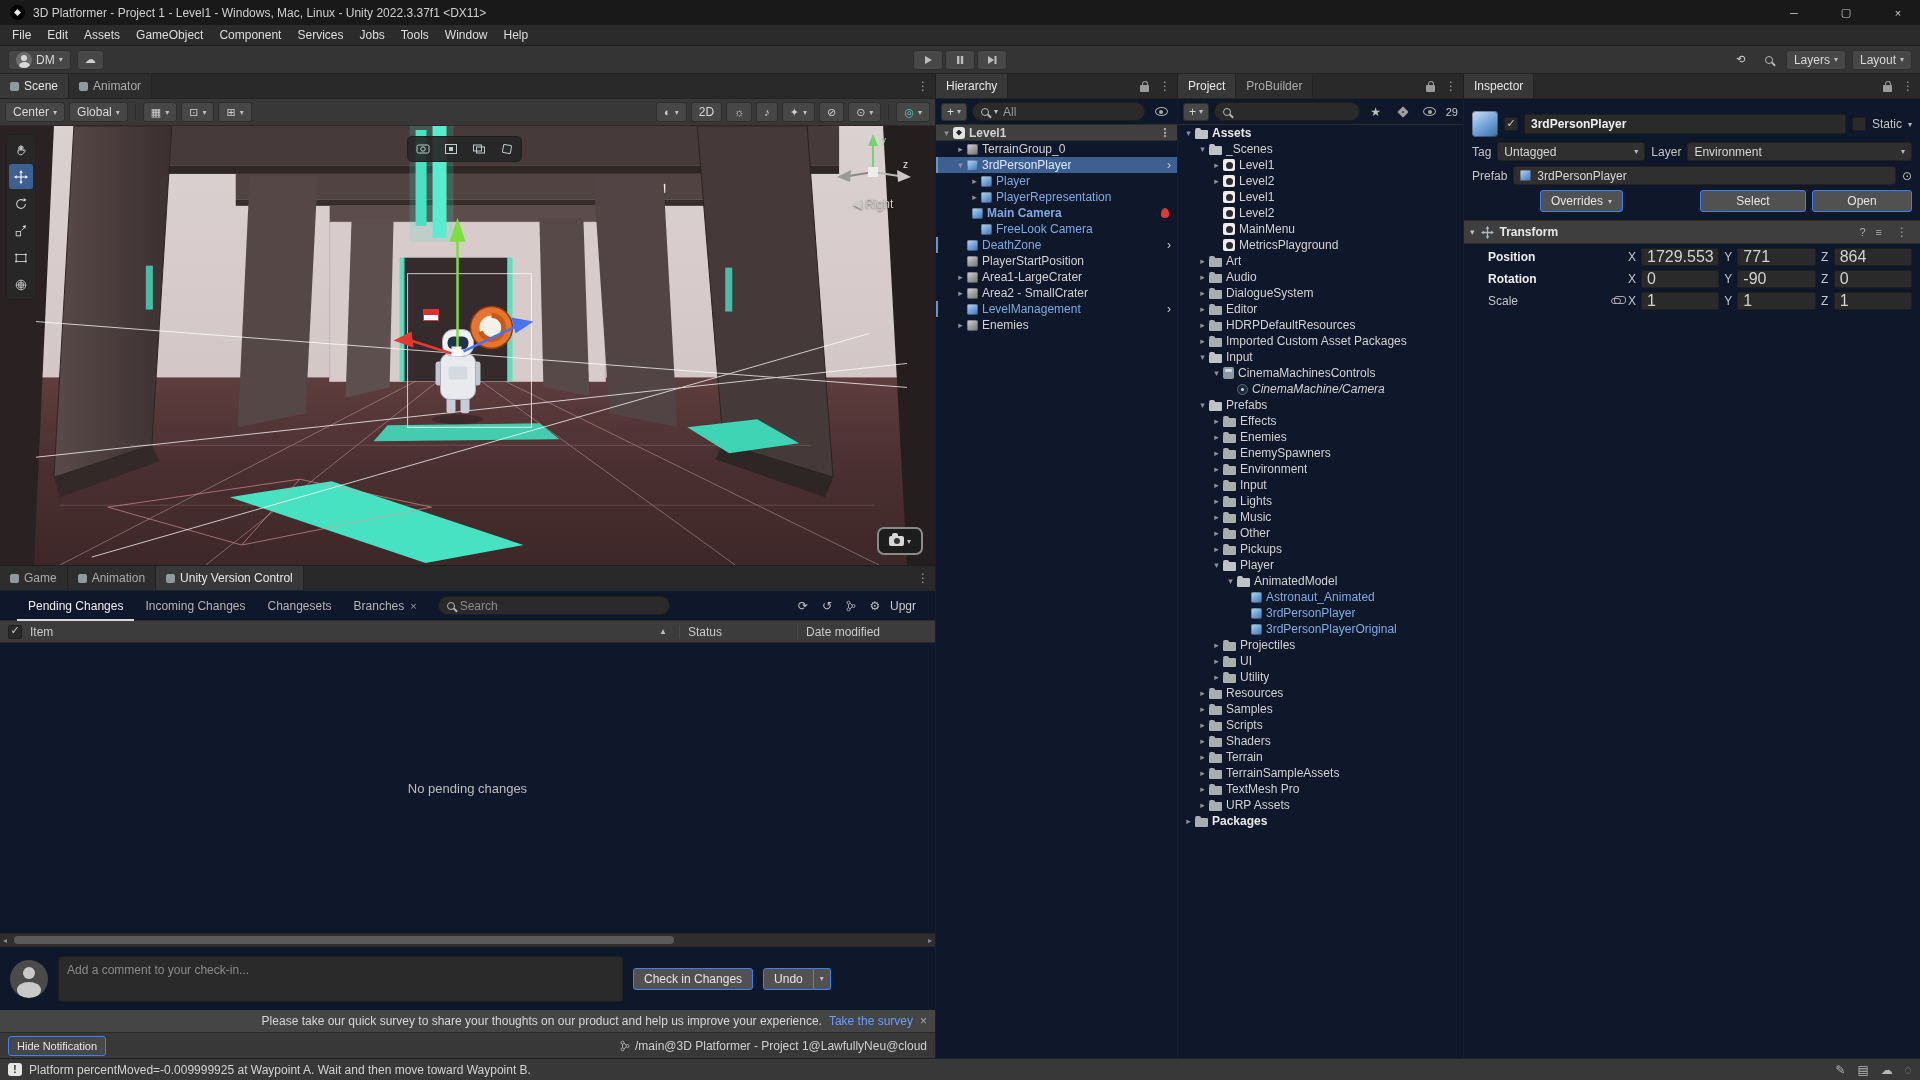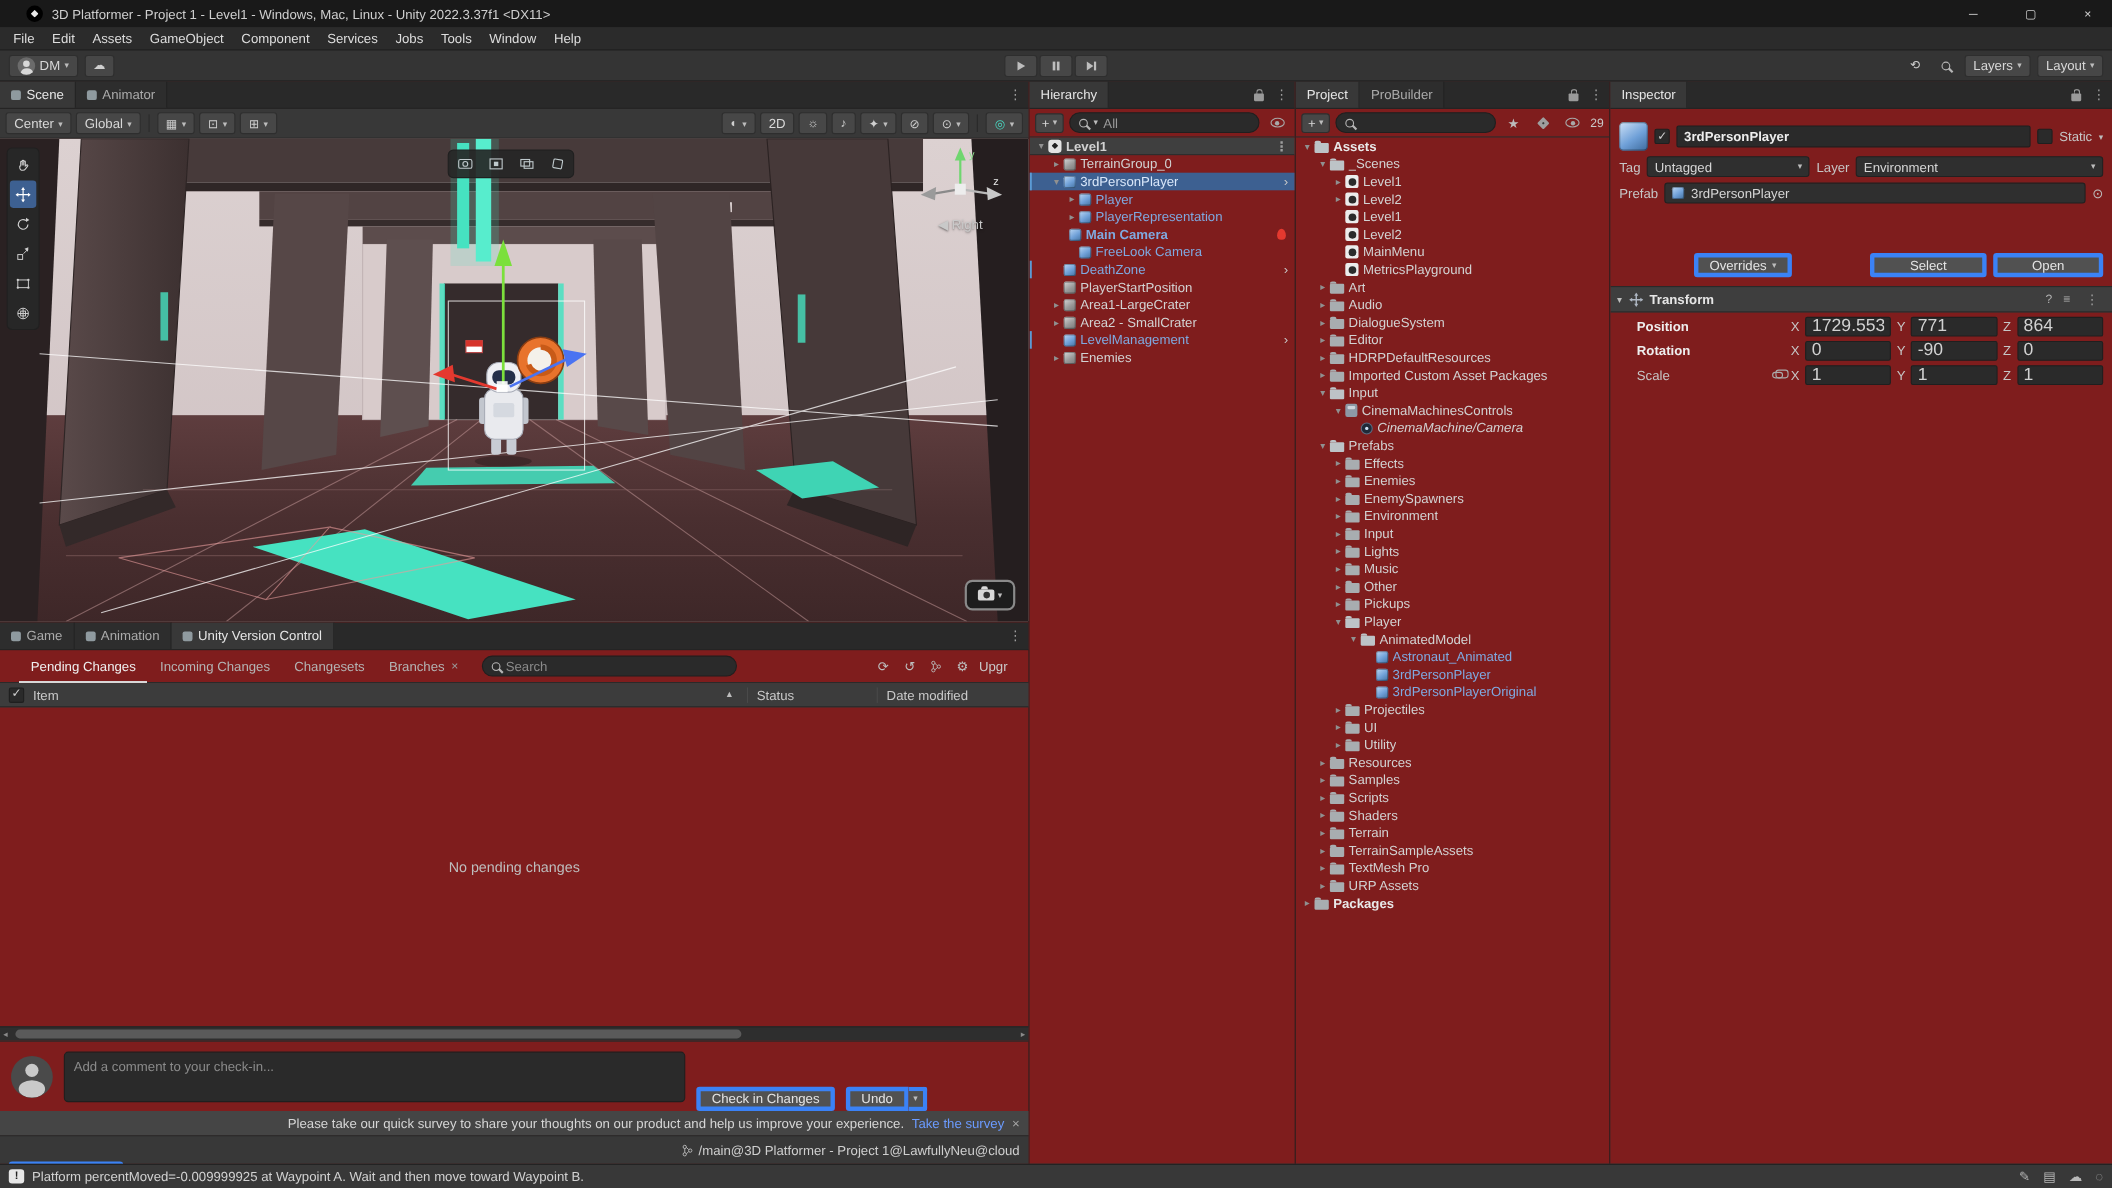--- a/index.html
+++ b/index.html
@@ -1,42 +1,42 @@
 <!DOCTYPE html>
 <html><head>
 <meta charset="utf-8">
 <style>
   * { box-sizing: border-box; margin:0; padding:0; user-select:none; }
   html,body { width:1920px; height:1080px; overflow:hidden; }
   body { font-family:"Liberation Sans","DejaVu Sans",sans-serif; font-size:12px; color:#d2d2d2; background:#383838; }
   #root { width:1920px; height:1080px; display:flex; flex-direction:column; }
 
   
-  .titlebar { height:25px; background:#191919; display:flex; align-items:center; padding-left:24px; gap:8px; color:#cfcfcf; flex:0 0 auto; }
+  .titlebar { height:25px; background:#191919; display:flex; align-items:center; padding-left:10px; gap:8px; color:#cfcfcf; flex:0 0 auto; }
   .unity-logo { width:15px; height:15px; border-radius:50%; background:#000; position:relative; flex:0 0 auto; }
   .unity-logo::after { content:''; position:absolute; inset:4px; background:#e8e8e8; clip-path:polygon(50% 0,100% 50%,50% 100%,0 50%); }
   .win-title { font-size:12px; white-space:nowrap; }
   .tb-spacer { flex:1; }
   .win-btn { width:44px; height:25px; display:flex; align-items:center; justify-content:center; color:#cfcfcf; font-size:11px; }
   .menubar { height:21px; background:#2b2b2b; border-bottom:1px solid #1b1b1b; display:flex; align-items:center; padding-left:4px; flex:0 0 auto; }
   .menu-item { padding:0 8px; height:21px; line-height:21px; color:#dedede; font-size:12px; }
   .toolbar { height:28px; background:#343434; border-bottom:1px solid #222; display:flex; align-items:center; padding:0 8px; gap:6px; position:relative; flex:0 0 auto; }
   .tb-btn { height:20px; background:#474747; border:1px solid #2e2e2e; border-radius:3px; display:inline-flex; align-items:center; gap:4px; padding:0 7px; font-size:12px; color:#d8d8d8; white-space:nowrap; }
   .caret { font-size:8px; color:#bcbcbc; }
   .play-cluster { position:absolute; left:50%; transform:translateX(-50%); display:flex; gap:2px; }
   .play-btn { width:30px; height:20px; background:#474747; border:1px solid #2e2e2e; border-radius:3px; display:flex; align-items:center; justify-content:center; }
   .i-person { position:relative; width:16px; height:16px; border-radius:50%; background:#6b6b6b; overflow:hidden; flex:0 0 auto; }
   .i-person::before { content:''; position:absolute; top:3px; left:5px; width:6px; height:6px; border-radius:50%; background:#d8d8d8; }
   .i-person::after { content:''; position:absolute; top:10.5px; left:2.5px; width:11px; height:8px; border-radius:50%; background:#d8d8d8; }
   .i-mag { width:8px; height:8px; border:1.5px solid #b5b5b5; border-radius:50%; position:relative; flex:0 0 auto; }
   .i-mag::after { content:''; position:absolute; width:5px; height:1.5px; background:#b5b5b5; transform:rotate(45deg); right:-4px; bottom:-2px; }
 
   
   .workspace { flex:1; display:flex; min-height:0; }
-  .panel { background:#7f1d1d; border-right:1px solid #1e1e1e; display:flex; flex-direction:column; min-width:0; min-height:0; }
+  .panel { background:#0f172a; border-right:1px solid #1e1e1e; display:flex; flex-direction:column; min-width:0; min-height:0; }
   .tabbar { height:25px; background:#292929; display:flex; align-items:stretch; flex:0 0 auto; border-bottom:1px solid #242424; }
   .tab { display:flex; align-items:center; gap:5px; padding:0 10px; background:#2d2d2d; color:#ababab; border-right:1px solid #232323; font-size:12px; white-space:nowrap; }
   .tab.active { background:#383838; color:#e6e6e6; }
   .tab-ico { width:9px; height:9px; border-radius:2px; background:#8f9a9f; flex:0 0 auto; }
   .kebab { color:#9e9e9e; padding:0 6px; font-size:12px; display:flex; align-items:center; }
   .i-lock { width:9px; height:7px; background:#9a9a9a; border-radius:1px; position:relative; margin-top:4px; align-self:center; }
   .i-lock::before { content:''; position:absolute; top:-4px; left:1.5px; width:4px; height:4px; border:1.5px solid #9a9a9a; border-bottom:none; border-radius:3px 3px 0 0; }
   .tabbar .i-lock { margin-right:4px; }
 
   .col-left { width:936px; display:flex; flex-direction:column; flex:0 0 auto; min-height:0; }
@@ -80,21 +80,21 @@
   .sort-marker { margin-left:auto; font-size:8px; color:#bdbdbd; padding-right:4px; }
   .vc-body { flex:1; display:flex; align-items:center; justify-content:center; color:#bdbdbd; font-size:13px; min-height:0; }
   .hscroll { height:13px; background:#2e2e2e; border-top:1px solid #242424; position:relative; display:flex; align-items:center; justify-content:space-between; padding:0 3px; color:#8a8a8a; font-size:8px; flex:0 0 auto; }
   .hthumb { position:absolute; left:14px; top:2px; width:660px; height:8px; background:#5a5a5a; border-radius:4px; }
   .comment-row { height:64px; display:flex; align-items:center; gap:10px; padding:0 10px; border-top:1px solid #2a2a2a; flex:0 0 auto; }
   .avatar { position:relative; width:38px; height:38px; border-radius:50%; background:#4a4a4a; overflow:hidden; flex:0 0 auto; }
   .avatar::before { content:''; position:absolute; top:7px; left:13px; width:12px; height:12px; border-radius:50%; background:#c9c9c9; }
   .avatar::after { content:''; position:absolute; top:22px; left:7px; width:24px; height:16px; border-radius:50%; background:#c9c9c9; }
   .comment-box { width:565px; height:46px; background:#2a2a2a; border:1px solid #1f1f1f; border-radius:4px; color:#d2d2d2; padding:6px 8px; font-family:inherit; font-size:12px; resize:none; }
   .comment-box::placeholder { color:#8b8b8b; }
-  .btn { height:22px; background:#515151; border:4px solid #3b82f6; border-radius:3px; display:inline-flex; align-items:center; justify-content:center; gap:5px; padding:0 10px; color:#e4e4e4; font-size:12px; white-space:nowrap;margin-top:40px; }
+  .btn { height:22px; background:#515151; border:1px solid #3b82f6; border-radius:3px; display:inline-flex; align-items:center; justify-content:center; gap:5px; padding:0 10px; color:#e4e4e4; font-size:12px; white-space:nowrap; }
   .split { display:flex; }
   .split .main { border-radius:3px 0 0 3px; }
   .split .dd { width:17px; padding:0; border-left:none; border-radius:0 3px 3px 0; }
   .survey-row { height:22px; background:#454545; display:flex; align-items:center; justify-content:flex-end; gap:7px; padding:0 8px; font-size:12px; color:#d6d6d6; flex:0 0 auto; }
   .survey-link { color:#6b9bff; }
   .survey-close { color:#a8a8a8; }
   .hide-row { height:26px; display:flex; align-items:center; gap:8px; padding:0 8px; background:#383838; border-top:1px solid #2a2a2a; flex:0 0 auto; }
   .btn-sm { height:20px; font-size:11px; padding:0 8px; background:#474747; }
   .ws-path { color:#cfcfcf; display:flex; align-items:center; gap:5px; }
 

